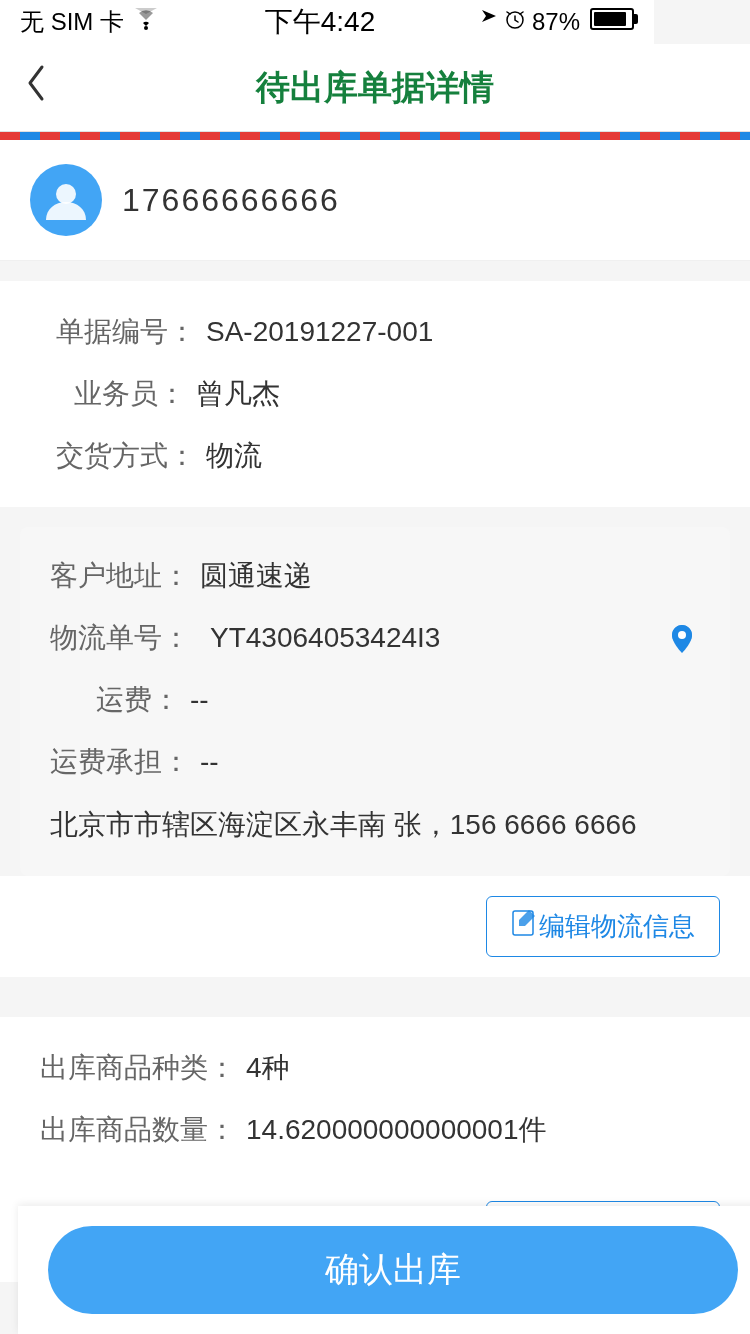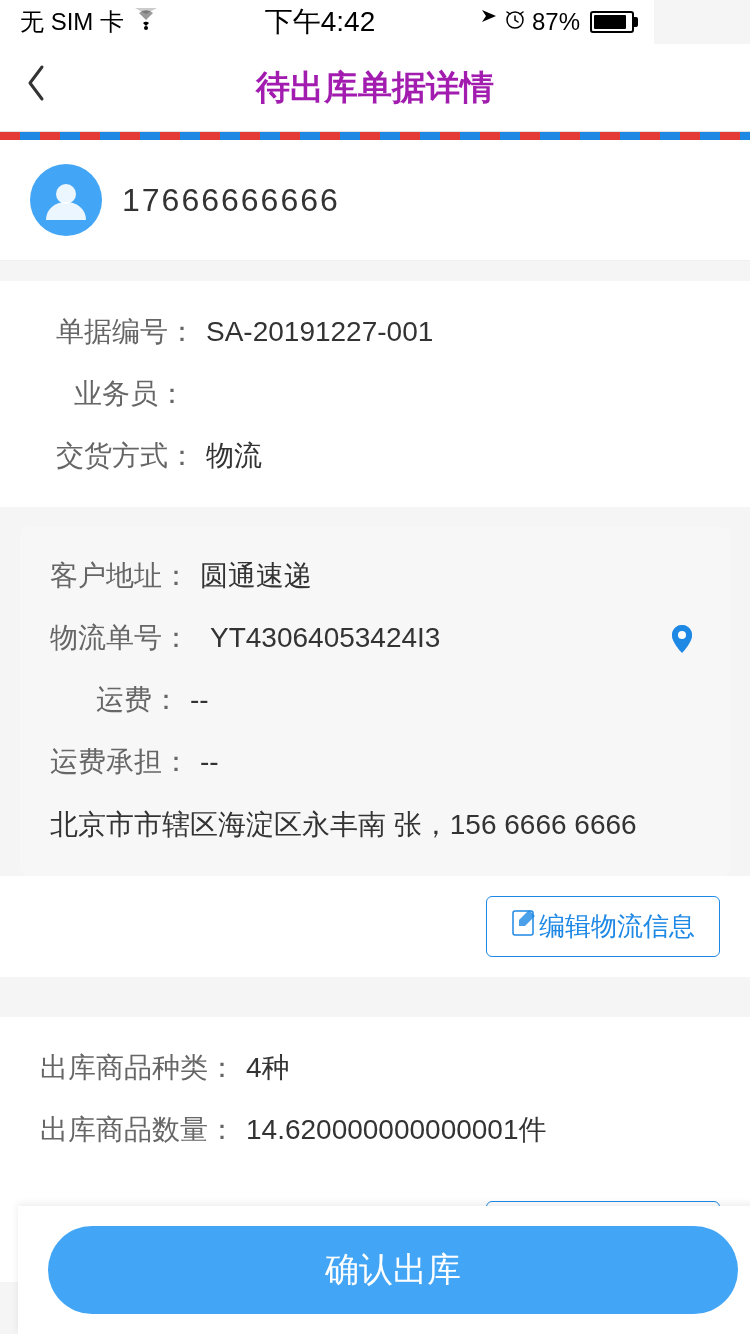--- a/index.html
+++ b/index.html
@@ -31,21 +31,20 @@
       display: flex;
       align-items: center;
       gap: 8px;
     }
     .status-center {
       font-size: 28px;
       font-weight: 500;
     }
     .status-right {
       display: flex;
-      align-items: center;
       gap: 6px;
       font-size: 24px;
     }
     .battery-icon {
       display: inline-block;
       width: 44px;
       height: 22px;
       border: 2px solid #000;
       border-radius: 3px;
       position: relative;
@@ -86,21 +85,21 @@
     .nav-back {
       position: absolute;
       left: 24px;
       font-size: 36px;
       color: #333;
       cursor: pointer;
     }
     .nav-title {
       font-size: 34px;
       font-weight: 600;
-      color: #a21caf;
+      color: #15803d;
     }
 
     
     .dashed-border {
       width: 750px;
       height: 8px;
       background: repeating-linear-gradient(
         90deg,
         #e53935 0px, #e53935 20px,
         #1e88e5 20px, #1e88e5 40px
@@ -314,20 +313,21 @@
   <span class="user-phone">17666666666</span>
 </div>
 
 <div class="info-section">
   <div class="info-row">
     <span class="info-label">单据编号：</span>
     <span class="info-value">SA-20191227-001</span>
   </div>
   <div class="info-row">
     <span class="info-label">业务员：</span>
+    <span class="info-value">曾凡杰</span>
   </div>
   <div class="info-row">
     <span class="info-label">交货方式：</span>
     <span class="info-value">物流</span>
   </div>
 </div>
 
 <div class="logistics-section">
   <div class="info-row">
     <span class="info-label">客户地址：</span>

